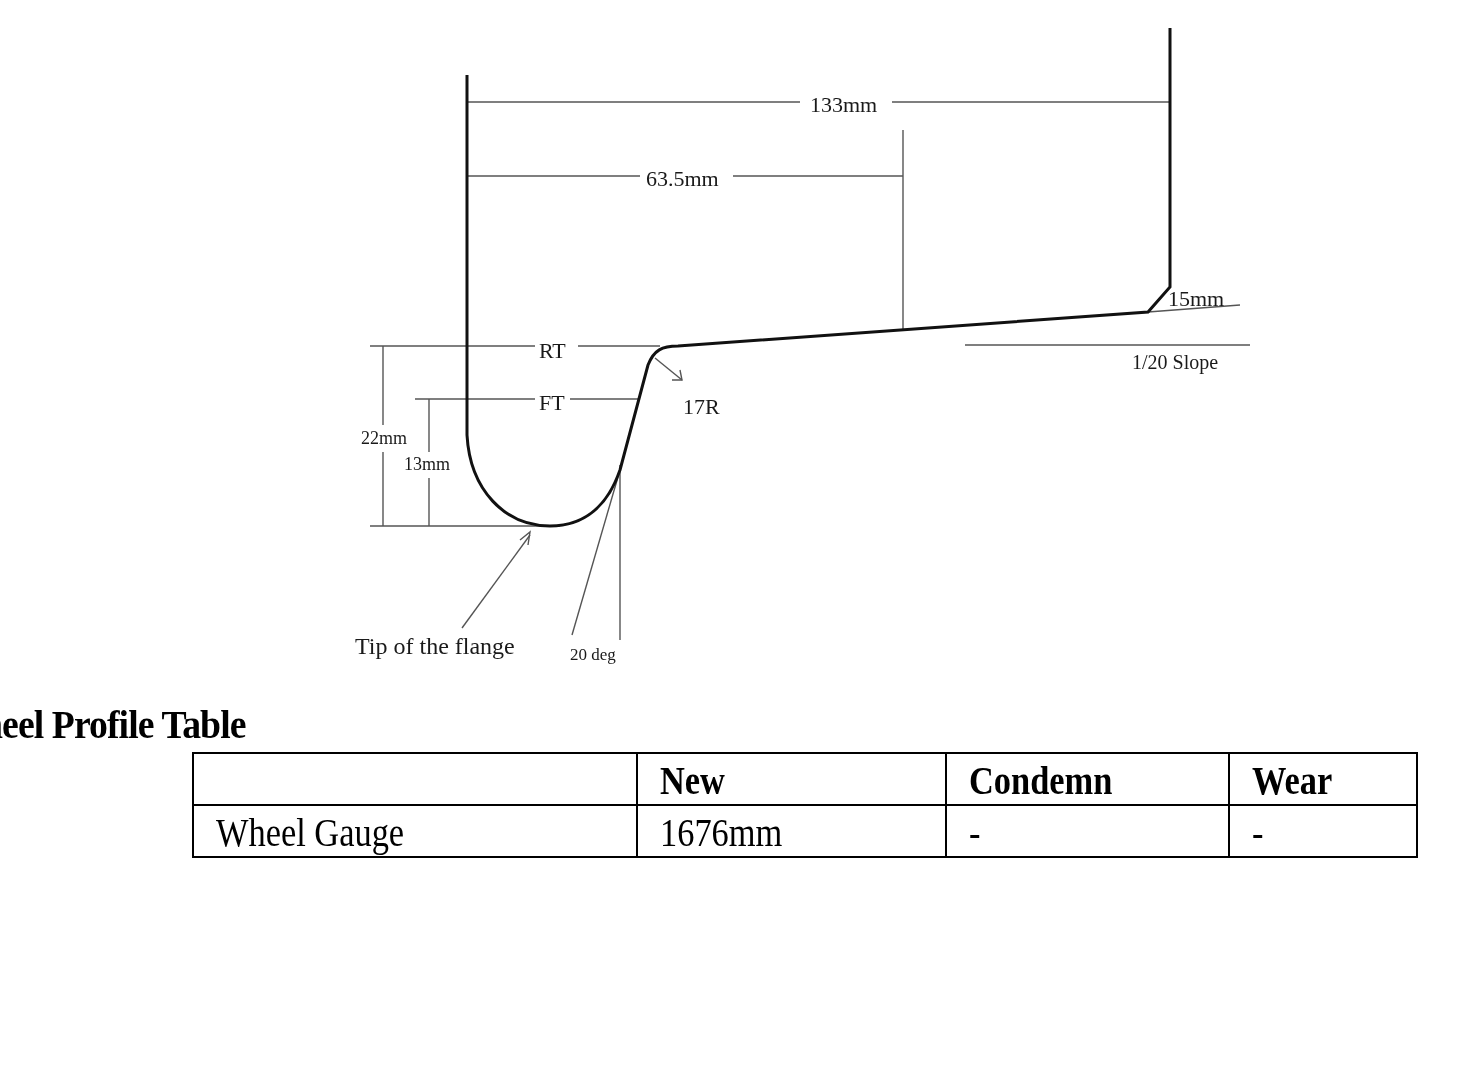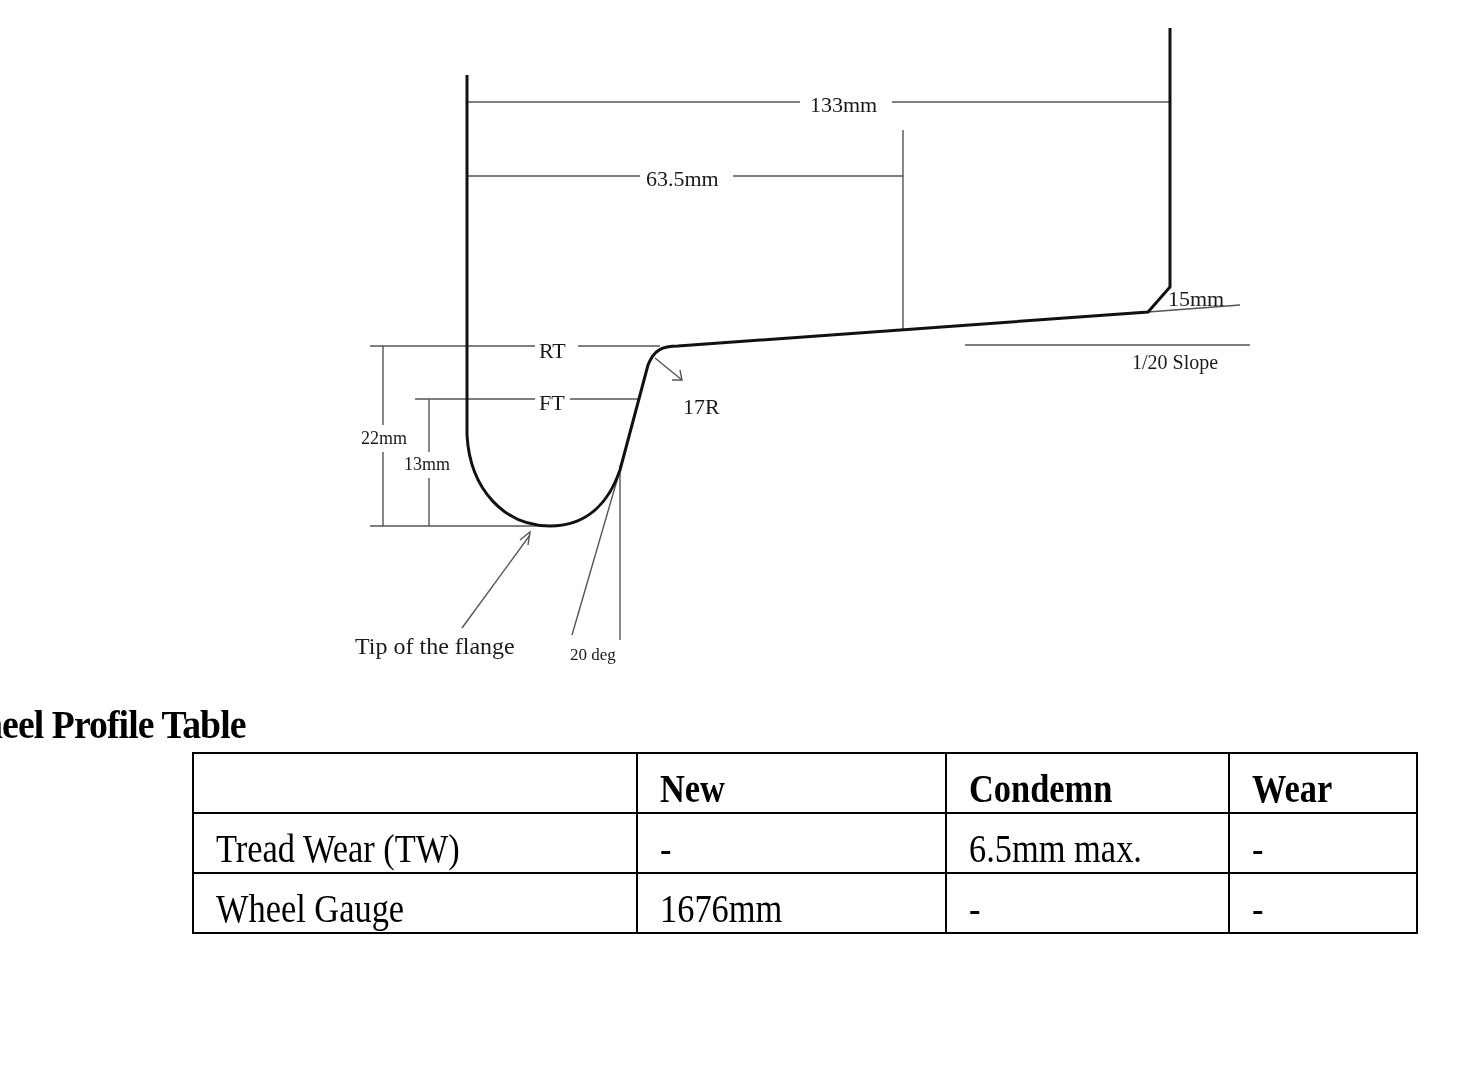--- a/index.html
+++ b/index.html
@@ -4,21 +4,21 @@
 <style>
   html, body { margin: 0; padding: 0; background: #ffffff; }
   body { width: 1482px; height: 1089px; position: relative; overflow: hidden;
          font-family: "Liberation Serif", "DejaVu Serif", serif; color: #000; }
   #diagram { position: absolute; left: 0; top: 0; width: 1482px; height: 700px; }
   #diagram text { font-family: "Liberation Serif", "DejaVu Serif", serif; fill: #1a1a1a; }
   .section-title { position: absolute; left: -18px; top: 700px; font-size: 41px; font-weight: bold;
                    letter-spacing: -1px; transform: scaleX(0.92); transform-origin: left top; white-space: nowrap; }
   table.profile { position: absolute; left: 192px; top: 752px; border-collapse: collapse;
                   font-family: "Liberation Serif", "DejaVu Serif", serif; }
-  table.profile td, table.profile th { border: 2px solid #000; height: 46px; padding: 12px 0 0 22px;
+  table.profile td, table.profile th { border: 2px solid #000; height: 46px; padding: 4px 0 0 22px;
                   text-align: left; vertical-align: middle; font-size: 40px; line-height: 46px; white-space: nowrap; }
   table.profile th { font-weight: bold; }
   table.profile .inner { display: inline-block; transform: scaleX(0.86); transform-origin: left center; }
   col.c0 { width: 444px; } col.c1 { width: 309px; } col.c2 { width: 283px; } col.c3 { width: 188px; }
 </style>
 </head>
 <body>
 
 <svg id="diagram" viewBox="0 0 1482 700" xmlns="http://www.w3.org/2000/svg">
 
@@ -72,25 +72,19 @@
       <col class="c3">
     </colgroup>
   <tbody>
       <tr>
     <th><span class="inner"></span></th>
     <th><span class="inner">New</span></th>
     <th><span class="inner">Condemn</span></th>
     <th><span class="inner">Wear</span></th>
   </tr>
   <tr>
-    <td><span class="inner">Tread Wear (TW)</span></td>
-    <td><span class="inner">-</span></td>
-    <td><span class="inner">6.5mm max.</span></td>
-    <td><span class="inner">-</span></td>
-  </tr>
-  <tr>
     <td><span class="inner">Wheel Gauge</span></td>
     <td><span class="inner">1676mm</span></td>
     <td><span class="inner">-</span></td>
     <td><span class="inner">-</span></td>
   </tr>
 </tbody>
   </table>
 
 </body></html>

